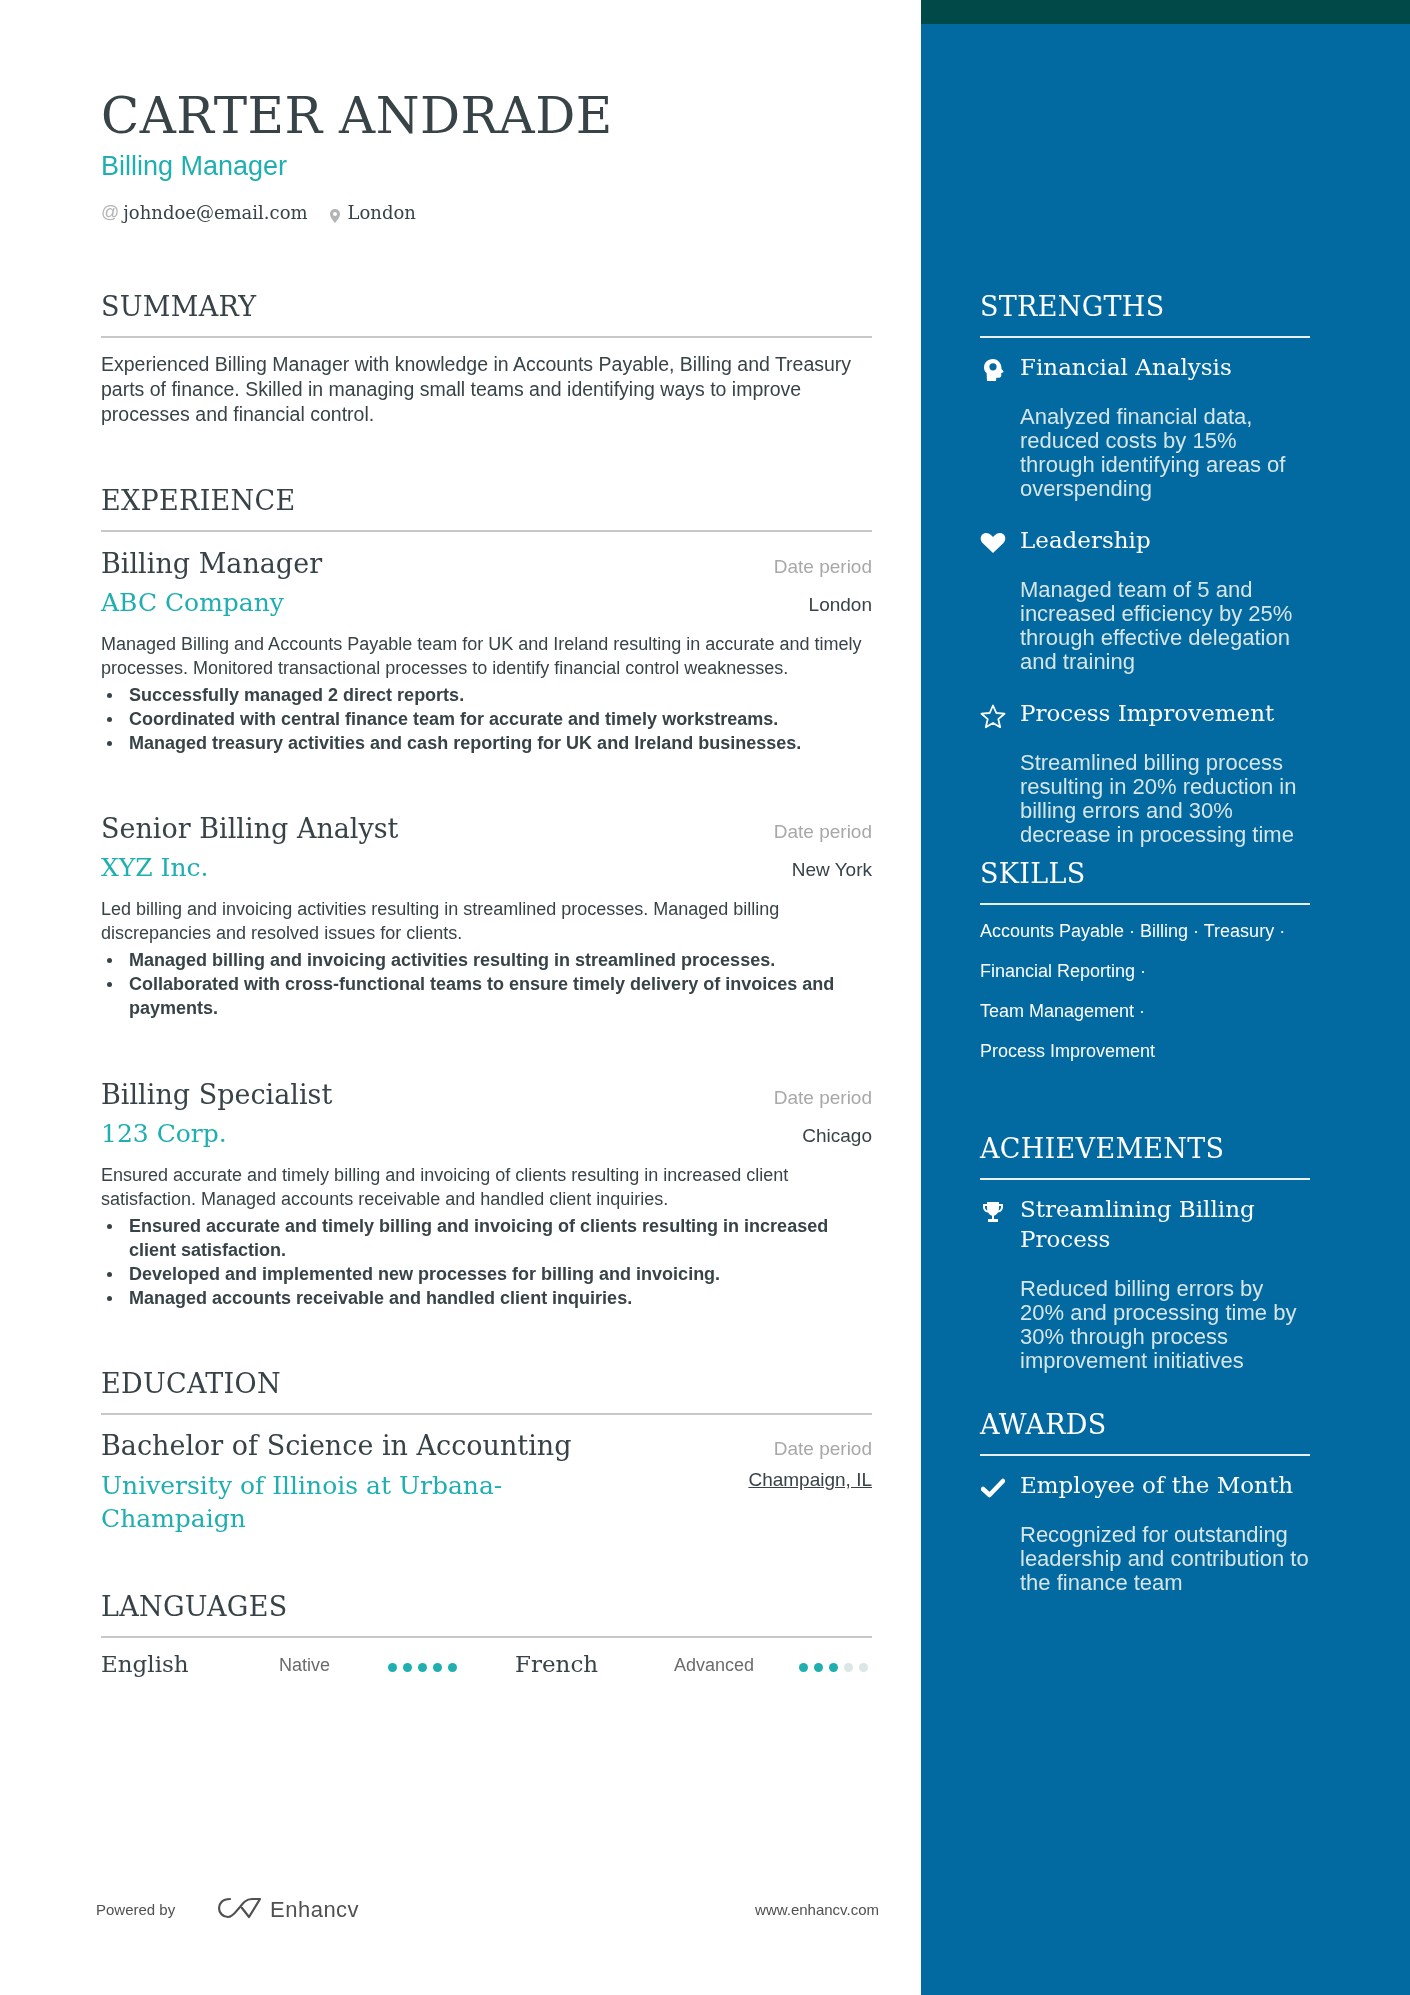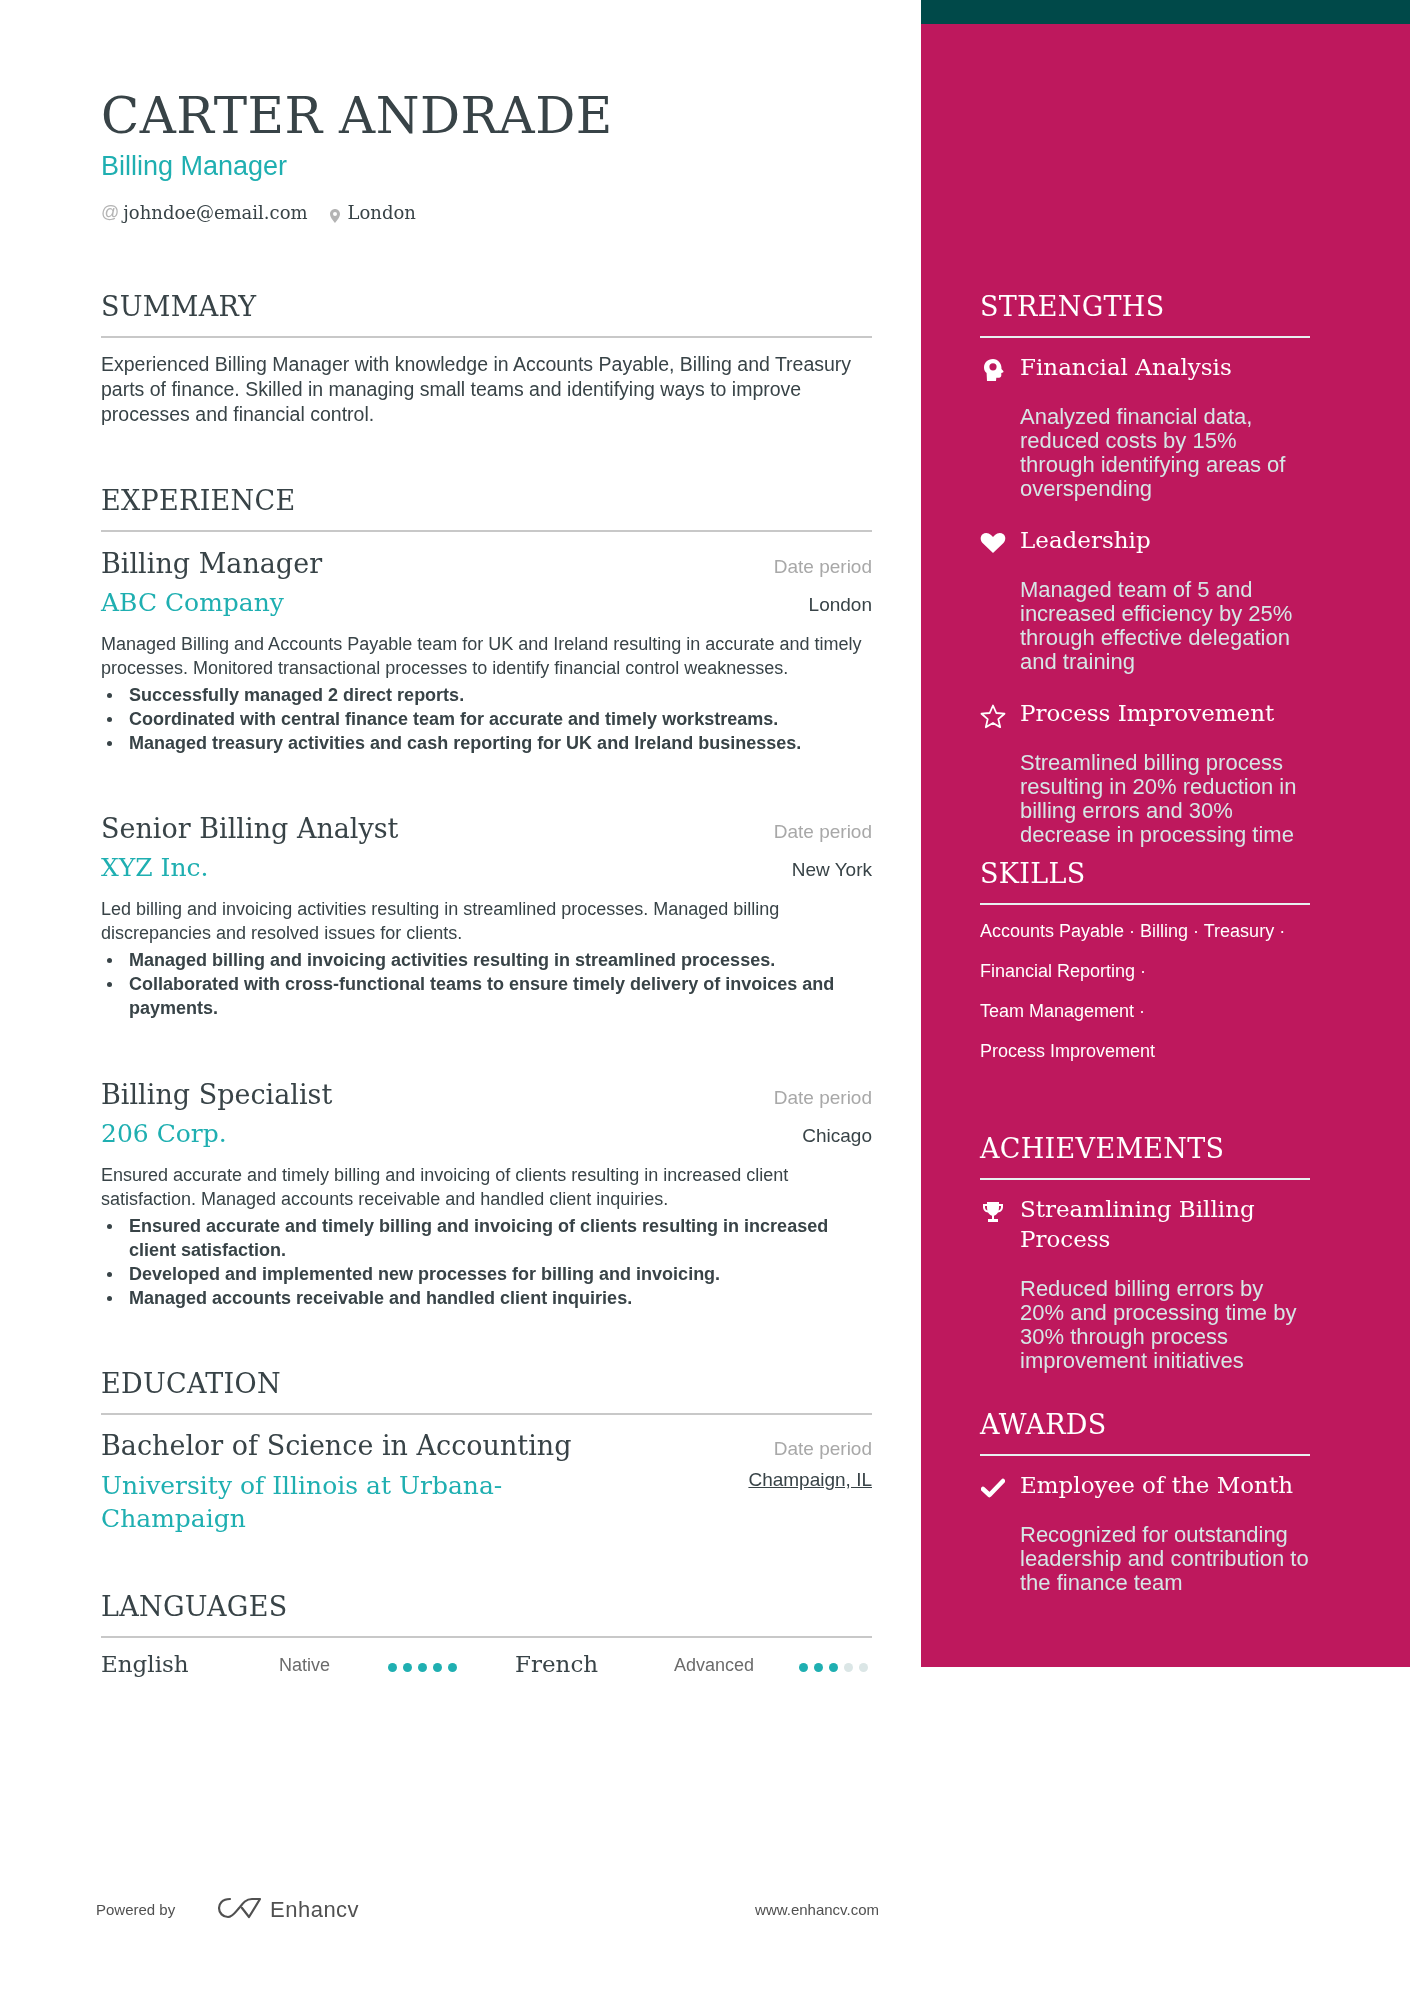--- a/index.html
+++ b/index.html
@@ -45,21 +45,21 @@
     .dot { width: 9px; height: 9px; border-radius: 50%; background: #1fafb1; }
     .dot.off { background: #dbe6e6; }
 
     .footer { position: absolute; left: 96px; top: 1895px; width: 783px; height: 30px; }
     .powered { position: absolute; left: 0; top: 6px; font-size: 15px; color: #505050; }
     .logo { position: absolute; left: 120px; top: 0; display: flex; align-items: center; }
     .logo-text { font-size: 22px; color: #505050; margin-left: 6px; letter-spacing: 0.5px; }
     .site { position: absolute; right: 0; top: 6px; font-size: 15px; color: #505050; }
 
     
-    .sidebar { position: absolute; left: 921px; top: 0; width: 489px; height: 1667px; background: #be185d; }
+    .sidebar { position: absolute; left: 921px; top: 0; width: 489px; height: 1995px; background: #0369a1; }
     .sidebar-top { position: absolute; left: 0; top: 0; width: 489px; height: 24px; background: #004949; }
     .sb-section { position: absolute; left: 59px; width: 330px; }
     .sb-title { font-family: "DejaVu Serif", serif; font-size: 27px; line-height: 34px; color: #ffffff; letter-spacing: 0.3px; }
     .sb-rule { height: 2px; background: #e8f0f0; margin-top: 12px; width: 330px; }
     .sb-item { position: relative; padding-left: 40px; margin-top: 14px; }
     .sb-item-icon { position: absolute; left: 0; top: 5px; width: 26px; height: 26px; display: flex; align-items: center; justify-content: center; }
     .sb-item-title { font-family: "DejaVu Serif", serif; font-size: 23px; line-height: 30px; color: #ffffff; }
     .sb-item-desc { font-size: 22px; line-height: 24px; color: #d6e6e6; margin-top: 23px; }
     .skills-line { font-size: 18px; line-height: 24px; color: #ffffff; margin-top: 16px; }
     .skills-line:first-of-type { margin-top: 14px; }
@@ -133,21 +133,21 @@
           <li>Collaborated with cross-functional teams to ensure timely delivery of invoices and payments.</li>
         </ul>
       </div>
 
       <div class="entry" style="top:1078px;">
         <div class="entry-row">
           <div class="entry-role">Billing Specialist</div>
           <div class="entry-date">Date period</div>
         </div>
         <div class="entry-row" style="margin-top:6px;">
-          <div class="entry-company">206 Corp.</div>
+          <div class="entry-company">123 Corp.</div>
           <div class="entry-loc">Chicago</div>
         </div>
         <div class="entry-desc">Ensured accurate and timely billing and invoicing of clients resulting in increased client satisfaction. Managed accounts receivable and handled client inquiries.</div>
         <ul class="entry-bullets">
           <li>Ensured accurate and timely billing and invoicing of clients resulting in increased client satisfaction.</li>
           <li>Developed and implemented new processes for billing and invoicing.</li>
           <li>Managed accounts receivable and handled client inquiries.</li>
         </ul>
       </div>
 

